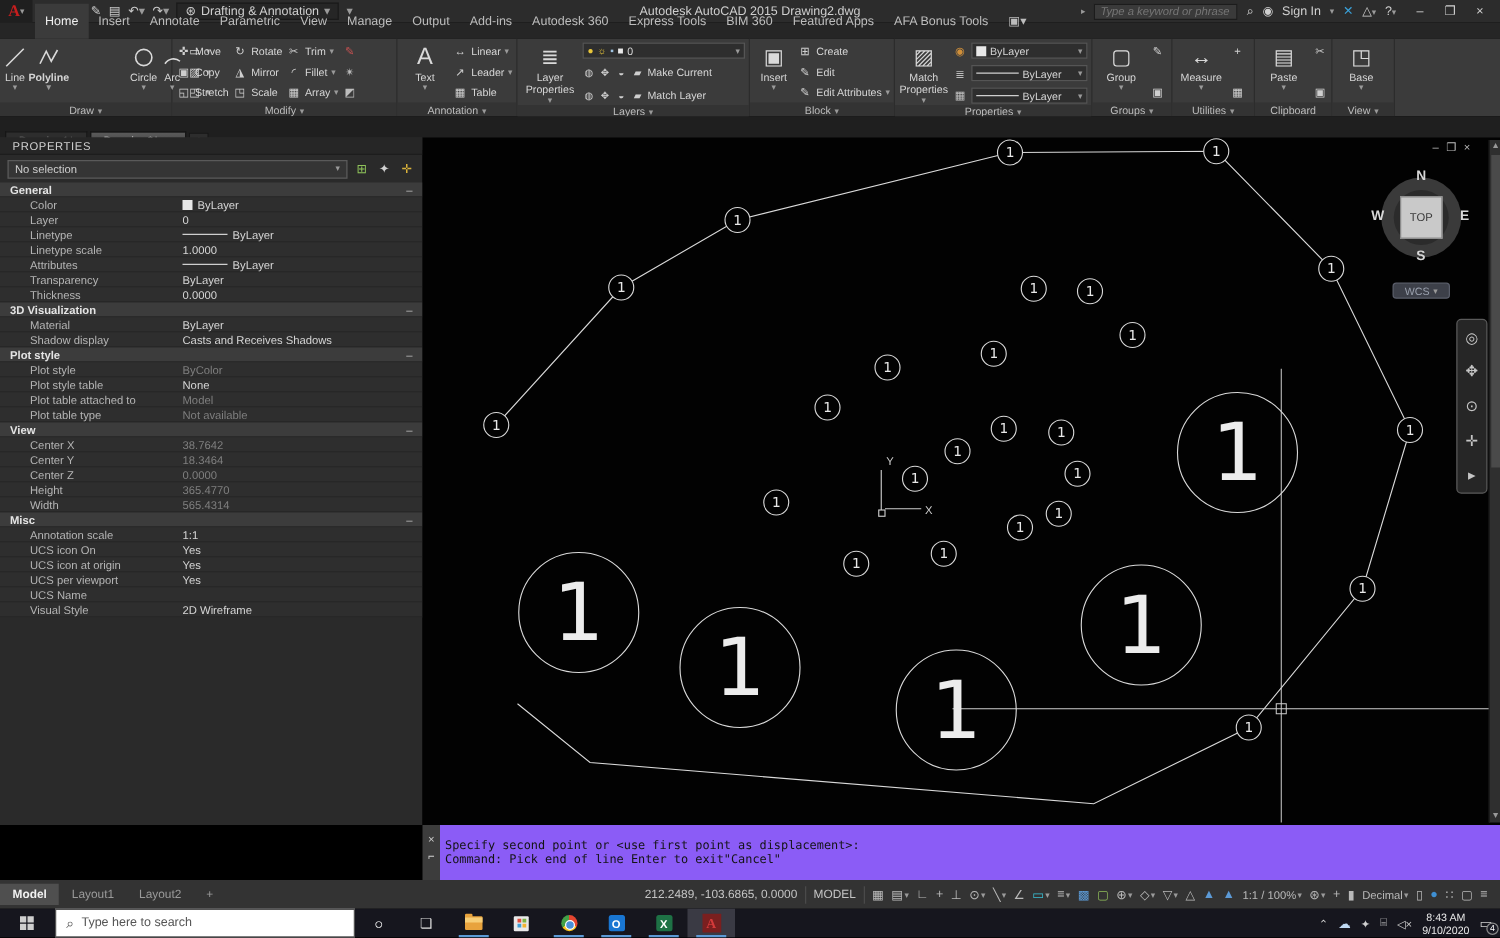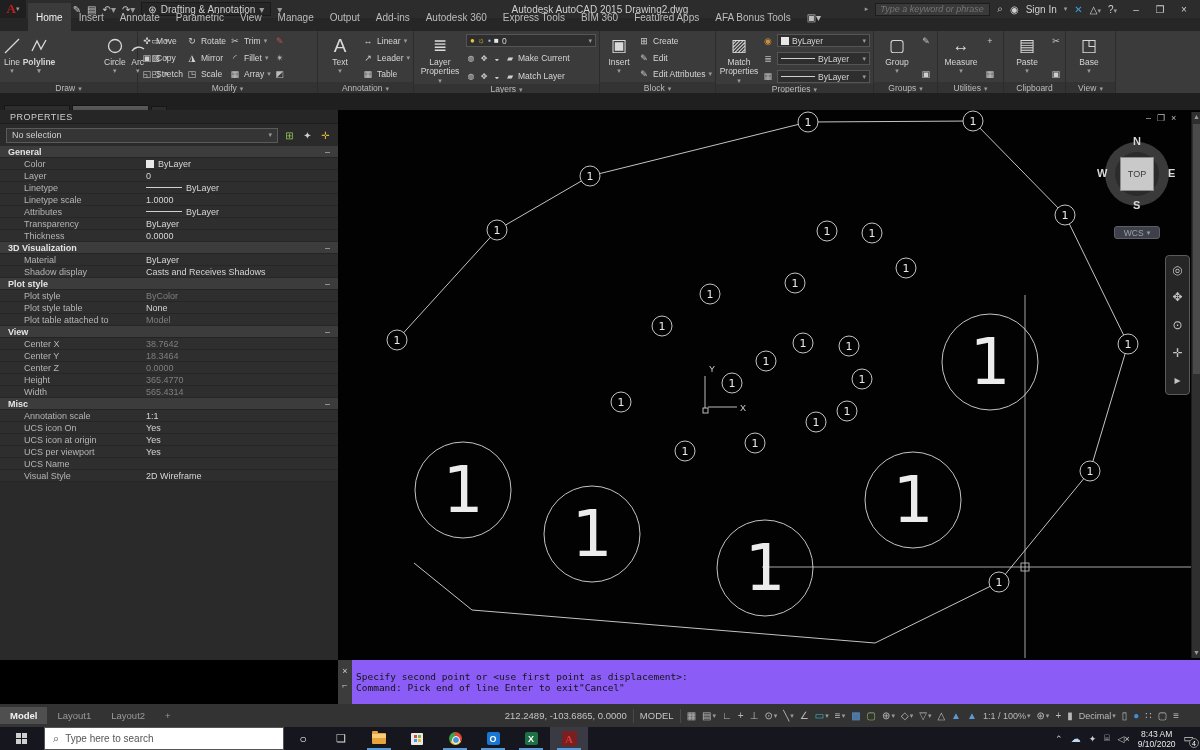--- a/index.html
+++ b/index.html
@@ -85,21 +85,21 @@
   #cmd-main { flex:1; display:flex; flex-direction:column; }
   #cmd-hist { flex:1; background:#8b5cf6; color:#141414; font-family:"DejaVu Sans Mono", monospace; font-size:9.5px; line-height:11px; padding:11px 4px; }
   #cmd-input { height:12px; background:#dcdcdc; border-top:1px solid #a8a8a8; display:flex; align-items:center; gap:4px; padding:0 3px; }
   #cmd-prompt { background:#4a4a4a; color:#e8e8e8; font-size:7px; padding:0 2px; height:9px; line-height:9px; }
   #cmd-placeholder { color:#6f6f6f; font-style:italic; font-family:"DejaVu Sans Mono", monospace; font-size:9.5px; }
 
   
   #statusbar { left:0; top:704px; width:1200px; height:23px; background:#333; display:flex; align-items:center; }
   .mtab { height:17px; display:flex; align-items:center; padding:0 10px; color:#9a9a9a; font-size:9.5px; }
   .mtab.active { background:#4f4f4f; color:#f2f2f2; font-weight:bold; }
-  #sb-right { margin-left:auto; display:flex; align-items:center; gap:6px; padding-right:21px; }
+  #sb-right { margin-left:auto; display:flex; align-items:center; gap:6px; padding-right:10px; }
   #sb-coords { color:#c4c4c4; font-size:9.5px; }
   .sb-sep { width:1px; height:14px; background:#4a4a4a; }
   #sb-model { color:#c4c4c4; font-size:9.5px; }
   .sb-ico { display:flex; align-items:center; gap:1px; color:#b9b9b9; font-size:10px; }
   .sb-ico .t { font-size:9px; }
 
   
   #taskbar { left:0; top:727px; width:1200px; height:23px; background:#16161e; display:flex; align-items:stretch; }
   #start { width:44px; display:flex; align-items:center; justify-content:center; }
   .winlogo { width:12px; height:12px; display:grid; grid-template-columns:5px 5px; grid-template-rows:5px 5px; gap:1px; }
@@ -617,20 +617,26 @@
       <div class="prow">
         <span class="lab">Plot style table</span>
         <span class="val">
           <span>None</span>
         </span>
       </div>
       <div class="prow">
         <span class="lab">Plot table attached to</span>
         <span class="val gray">
           <span>Model</span>
+        </span>
+      </div>
+      <div class="prow">
+        <span class="lab">Plot table type</span>
+        <span class="val gray">
+          <span>Not available</span>
         </span>
       </div>
       <div class="phead">
         <span class="lab">View</span>
         <span class="min">–</span>
       </div>
       <div class="prow">
         <span class="lab">Center X</span>
         <span class="val gray">
           <span>38.7642</span>

